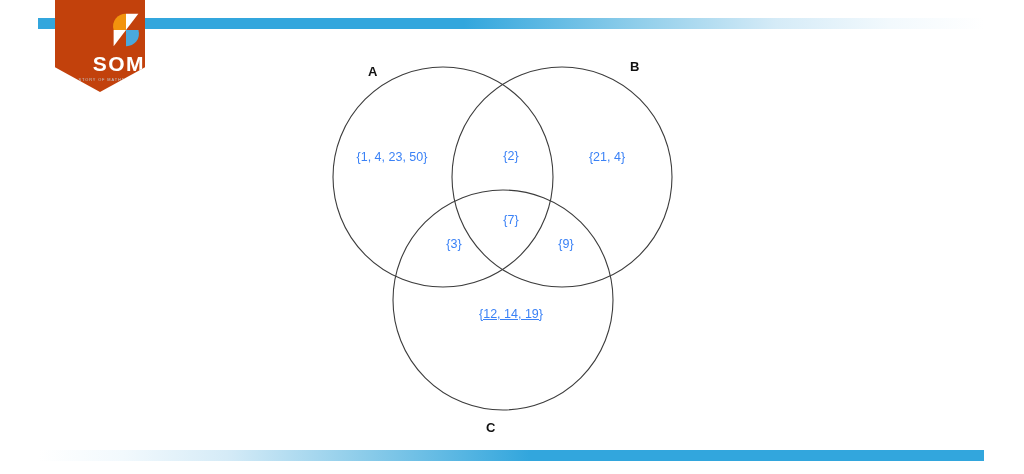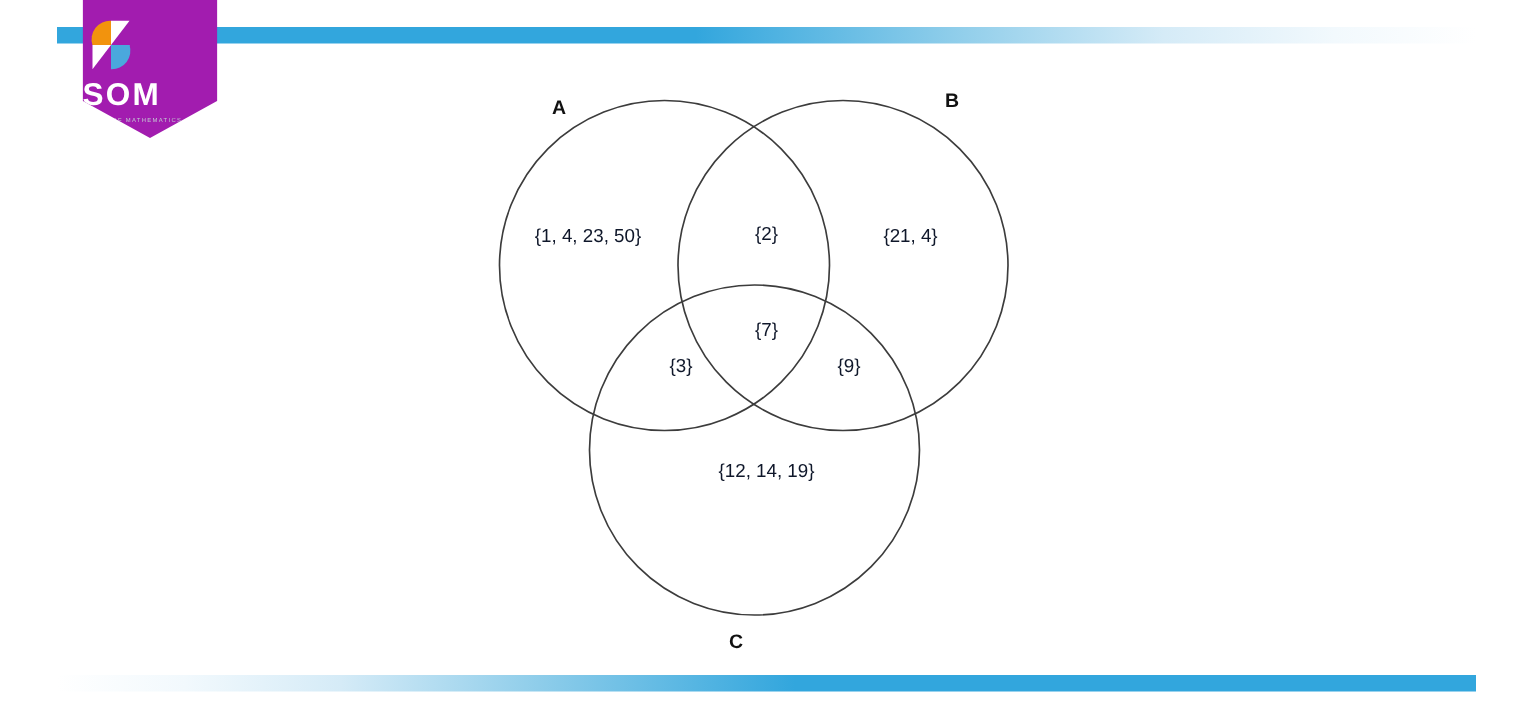--- a/index.html
+++ b/index.html
@@ -46,25 +46,25 @@
         #32a6dd 100%);
   }
 
   
   .logo-badge {
     position: absolute;
     left: 55px;
     top: 0;
     width: 90px;
     height: 92px;
-    background: #a21caf;
+    background: #c2410c;
     clip-path: polygon(0 0, 100% 0, 100% 73%, 50% 100%, 0 73%);
     display: flex;
     flex-direction: column;
-    align-items: flex-start;
+    align-items: flex-end;
     z-index: 5;
   }
   .logo-mark {
     margin-top: 11px;
     width: 38px;
     height: 38px;
   }
   .logo-word {
     color: #ffffff;
     font-size: 21px;
@@ -103,21 +103,21 @@
     position: absolute;
     font-size: 13px;
     font-weight: bold;
     color: #111111;
     font-family: "Liberation Sans", sans-serif;
     white-space: nowrap;
   }
   .region-label {
     position: absolute;
     font-size: 12.5px;
-    color: #0f172a;
+    color: #3b82f6;
     font-family: "Liberation Sans", sans-serif;
     white-space: nowrap;
     transform: translate(-50%, -50%);
   }
 </style>
 </head>
 <body>
 
 <div class="bar bar-top"></div>
 <div class="bar bar-bottom"></div>
@@ -144,14 +144,14 @@
   <div class="set-label" style="left:368px; top:64px;">A</div>
   <div class="set-label" style="left:630px; top:59px;">B</div>
   <div class="set-label" style="left:486px; top:420px;">C</div>
 
   <div class="region-label" style="left:392px; top:157px;">{1, 4, 23, 50}</div>
   <div class="region-label" style="left:511px; top:156px;">{2}</div>
   <div class="region-label" style="left:607px; top:157px;">{21, 4}</div>
   <div class="region-label" style="left:511px; top:220px;">{7}</div>
   <div class="region-label" style="left:454px; top:244px;">{3}</div>
   <div class="region-label" style="left:566px; top:244px;">{9}</div>
-  <div class="region-label" style="left:511px; top:314px;">{12, 14, 19}</div>
+  <div class="region-label" style="left:511px; top:314px;text-decoration:underline;">{12, 14, 19}</div>
 </div>
 
 </body></html>

